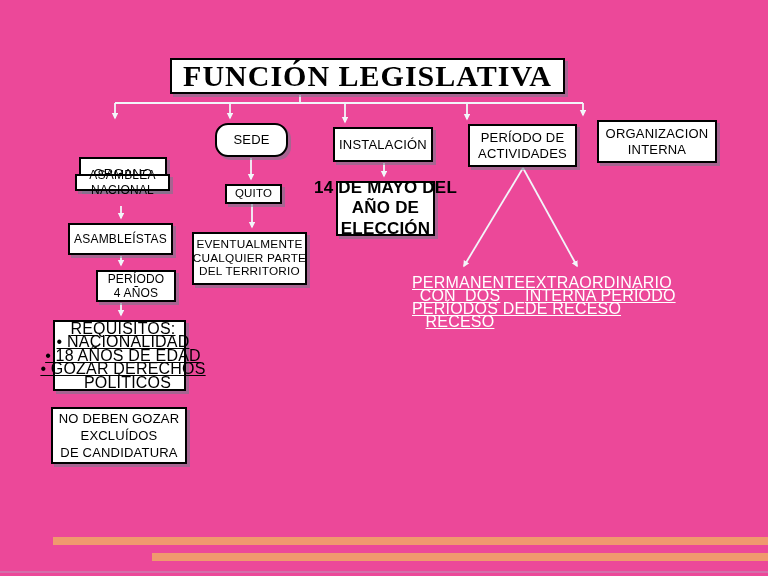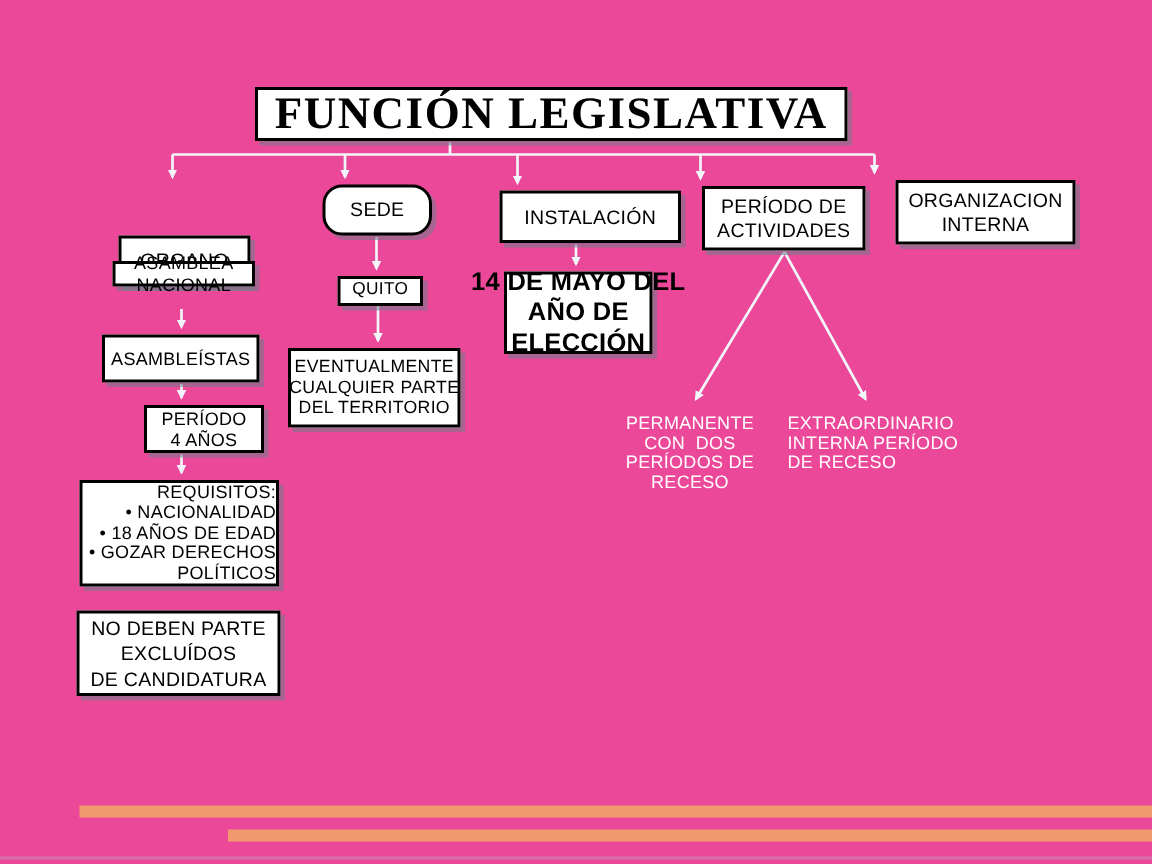--- a/index.html
+++ b/index.html
@@ -8,27 +8,27 @@
          font-family:"Liberation Sans",sans-serif;}
   .box{position:absolute;background:#ffffff;border:2px solid #000000;
        box-sizing:border-box;display:flex;flex-direction:column;
        align-items:center;justify-content:center;text-align:center;
        color:#000;font-size:12.5px;line-height:1.18;letter-spacing:.2px;
        box-shadow:3px 3px 0 rgba(112,124,138,.55);}
   .box span{display:block;white-space:pre;}
   .title-box{font-family:"Liberation Serif","DejaVu Serif",serif;
        font-weight:bold;font-size:30px;letter-spacing:1px;line-height:1;}
   .cat{font-size:13px;}
-  .left-align{align-items:flex-end;text-align:left;padding-left:7px;
-       font-size:12px;line-height:13.5px;justify-content:center;}
+  .left-align{align-items:center;text-align:left;padding-left:7px;
+       font-size:16px;line-height:13.5px;justify-content:center;text-decoration:underline;}
   .left-align .indent{padding-left:9px;}
   .big{font-size:13px;line-height:17px;}
   .tight{font-size:12px;}
-  .freelabel{position:absolute;color:#ffffff;font-size:12px;line-height:13px;
-       letter-spacing:.2px;}
+  .freelabel{position:absolute;color:#ffffff;font-size:16px;line-height:13px;
+       letter-spacing:.2px;text-decoration:underline;}
   .freelabel span{display:block;white-space:pre;}
   .center{text-align:center;}
   .stripe{position:absolute;height:8px;}
   .bottom-edge{position:absolute;left:0;top:571px;width:768px;height:2px;
        background:rgba(165,185,205,.35);}
   svg.connectors{position:absolute;left:0;top:0;width:768px;height:576px;
        pointer-events:none;}
 </style>
 </head>
 <body>
@@ -70,21 +70,21 @@
   <div class="box title-box" style="left:170px;top:58px;width:395px;height:36px;">
     <span>FUNCIÓN LEGISLATIVA</span>
   </div>
 
   <div class="box cat" style="left:79px;top:123px;width:88px;height:34px;margin-top:34px;">
     <span>ORGANO</span>
   </div>
   <div class="box cat" style="left:215px;top:123px;width:73px;height:34px;border-radius:13px;">
     <span>SEDE</span>
   </div>
-  <div class="box cat" style="left:333px;top:127px;width:121px;height:35px;">
+  <div class="box cat" style="left:333px;top:127px;width:100px;height:35px;">
     <span>INSTALACIÓN</span>
   </div>
   <div class="box cat" style="left:468px;top:124px;width:109px;height:43px;">
     <span>PERÍODO DE</span>
     <span>ACTIVIDADES</span>
   </div>
   <div class="box cat" style="left:597px;top:120px;width:120px;height:43px;text-align:center;">
     <span>ORGANIZACION</span>
     <span>INTERNA</span>
   </div>
@@ -101,21 +101,21 @@
     <span>4 AÑOS</span>
   </div>
   <div class="box left-align" style="left:53px;top:320px;width:133px;height:71px;">
     <span>REQUISITOS:</span>
     <span>• NACIONALIDAD</span>
     <span>• 18 AÑOS DE EDAD</span>
     <span>• GOZAR DERECHOS</span>
     <span class="indent">POLÍTICOS</span>
   </div>
   <div class="box big" style="left:51px;top:407px;width:136px;height:57px;">
-    <span>NO DEBEN PARTE</span>
+    <span>NO DEBEN GOZAR</span>
     <span>EXCLUÍDOS</span>
     <span>DE CANDIDATURA</span>
   </div>
 
   <div class="box tight" style="left:225px;top:184px;width:57px;height:20px;font-size:11.5px;">
     <span>QUITO</span>
   </div>
   <div class="box tight" style="left:192px;top:232px;width:115px;height:53px;font-size:11.8px;">
     <span>EVENTUALMENTE</span>
     <span>CUALQUIER PARTE</span>

